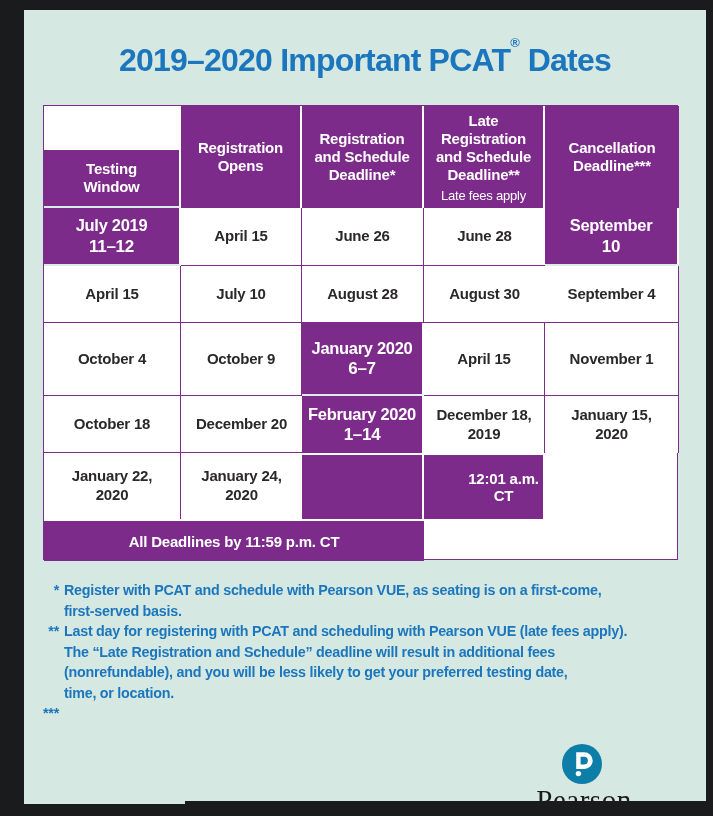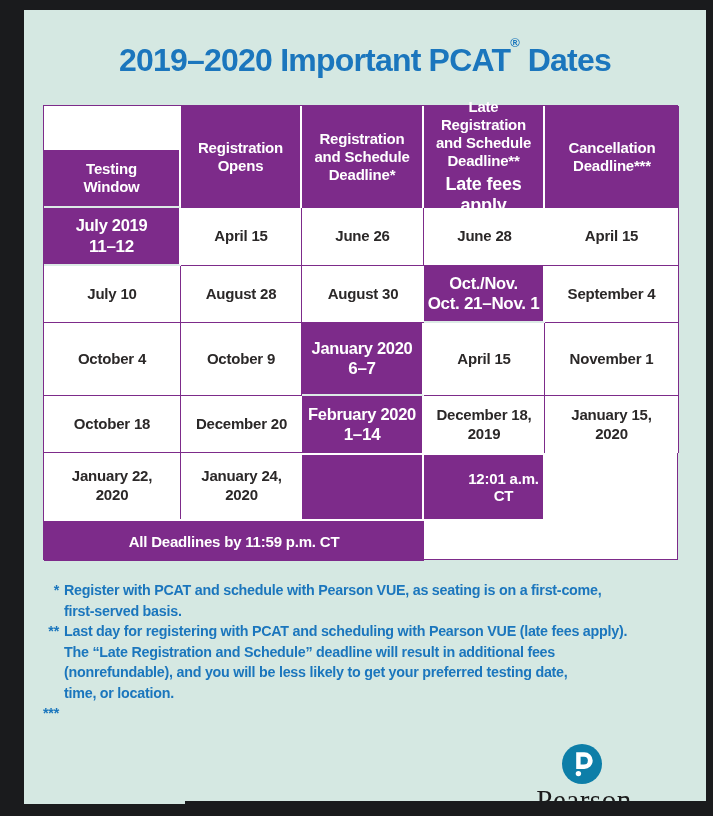--- a/index.html
+++ b/index.html
@@ -33,21 +33,21 @@
     grid-template-columns:137px 121px 122px 121px 134px;
     grid-template-rows:102px 58px 57px 73px 57px 66px 42px;
     border:1.5px solid #7d2b8a;
     background:#ffffff;
   }
   .cell { display:flex; flex-direction:column; align-items:center; justify-content:center; text-align:center; }
   .hc {
     background:#7d2b8a; color:#fff; border-right:2px solid #fff;
   }
   .hc .hlabel { font-weight:bold; font-size:15px; line-height:1.2; white-space:pre-line; letter-spacing:-0.2px; }
-  .hc .hnote  { font-weight:bold; font-size:18px; margin-top:4px; letter-spacing:-0.2px; }
+  .hc .hnote  { font-weight:normal; font-size:13px; margin-top:4px; letter-spacing:-0.2px; }
   .hc.c5 { border-right:none; }
   .hc.c1 { border-bottom:2.5px solid #dcebe6;margin-top:44px; }
   .wc {
     background:#7d2b8a; color:#fff;
     border-right:2.5px solid #fff; border-bottom:2.5px solid #dcebe6;
   }
   .wc .wmonth { font-weight:bold; font-size:16.5px; line-height:1.25; letter-spacing:-0.3px; }
   .wc .wdays  { font-weight:bold; font-size:17px;  line-height:1.25; letter-spacing:-0.3px; }
   .wc.last { border-bottom:none; }
   .dc {
@@ -114,29 +114,29 @@
       </div>
 
     <div class="cell wc">
       <div class="wmonth">July 2019</div>
       <div class="wdays">11–12</div>
     </div>
     <div class="cell dc">April 15</div>
     <div class="cell dc">June 26</div>
     <div class="cell dc c5">June 28</div>
 
+    <div class="cell wc">
+      <div class="wmonth">September</div>
+      <div class="wdays">10</div>
+    </div>
     <div class="cell dc">April 15</div>
     <div class="cell dc">July 10</div>
     <div class="cell dc">August 28</div>
     <div class="cell dc c5">August 30</div>
 
-    <div class="cell wc">
-      <div class="wmonth">Oct./Nov.</div>
-      <div class="wdays">Oct. 21–Nov. 1</div>
-    </div>
     <div class="cell dc">September 4</div>
     <div class="cell dc">October 4</div>
     <div class="cell dc">October 9</div>
 
     <div class="cell wc">
       <div class="wmonth">January 2020</div>
       <div class="wdays">6–7</div>
     </div>
     <div class="cell dc">April 15</div>
     <div class="cell dc">November 1</div>

